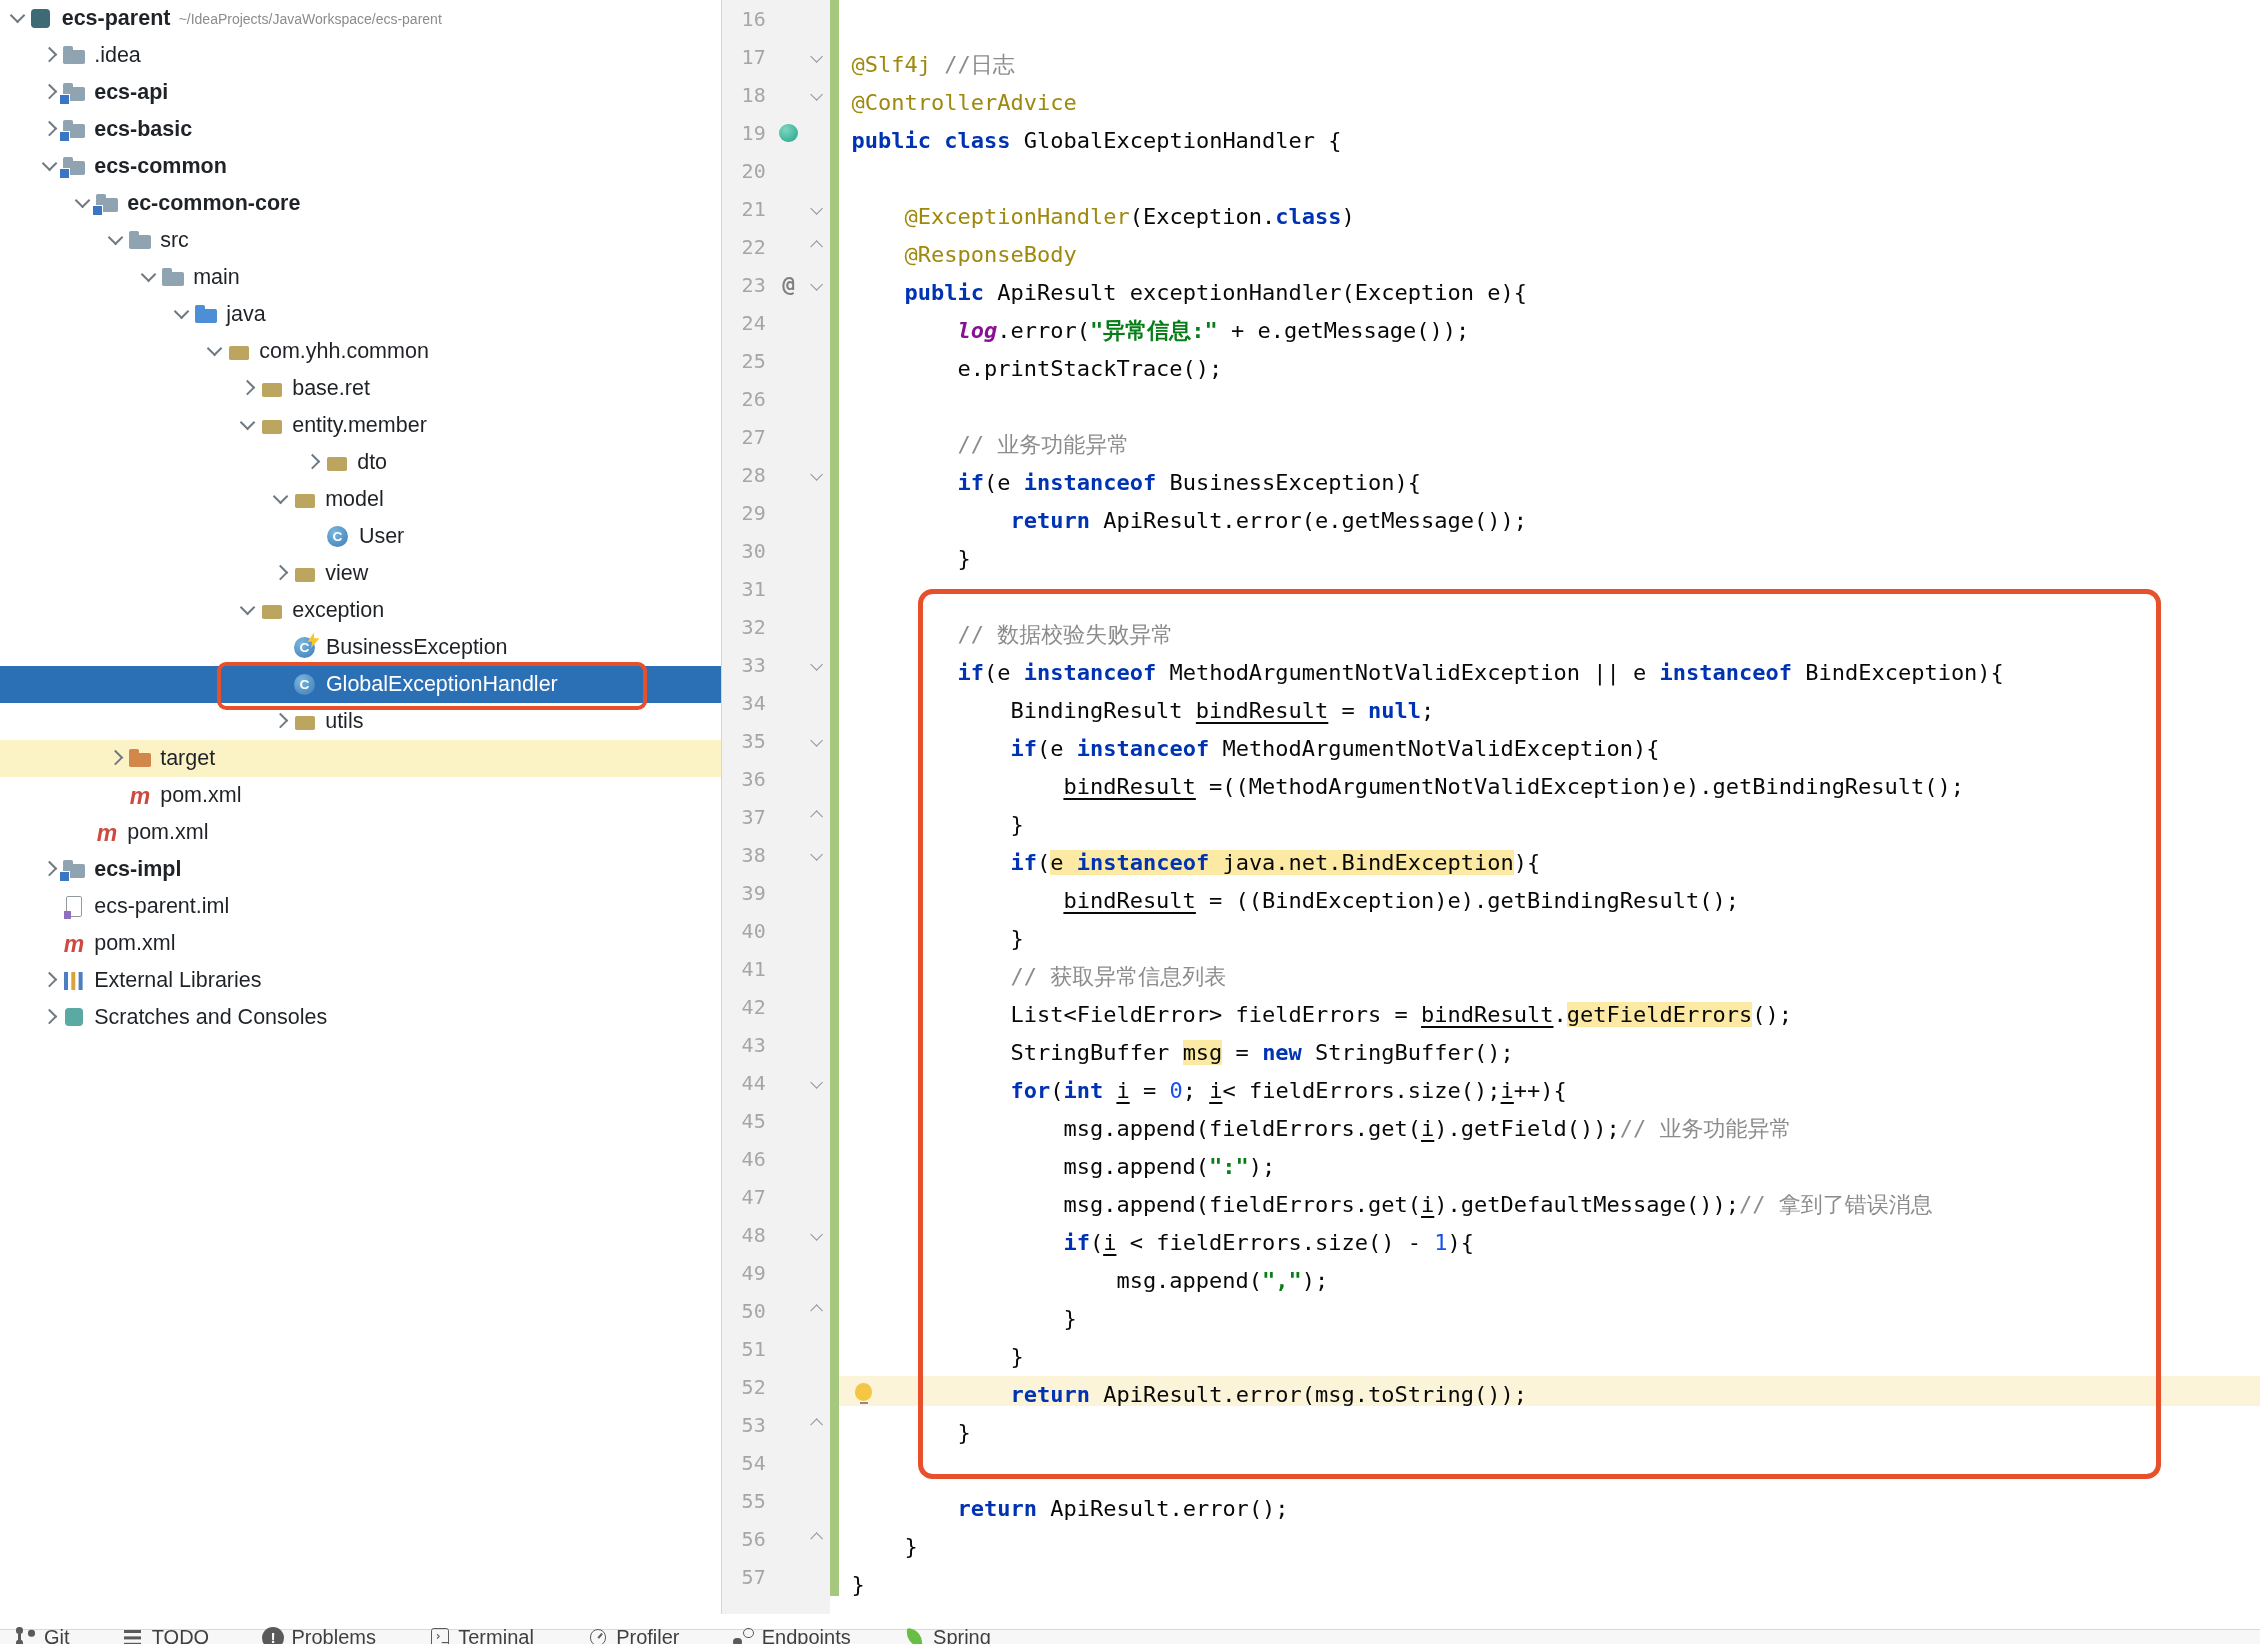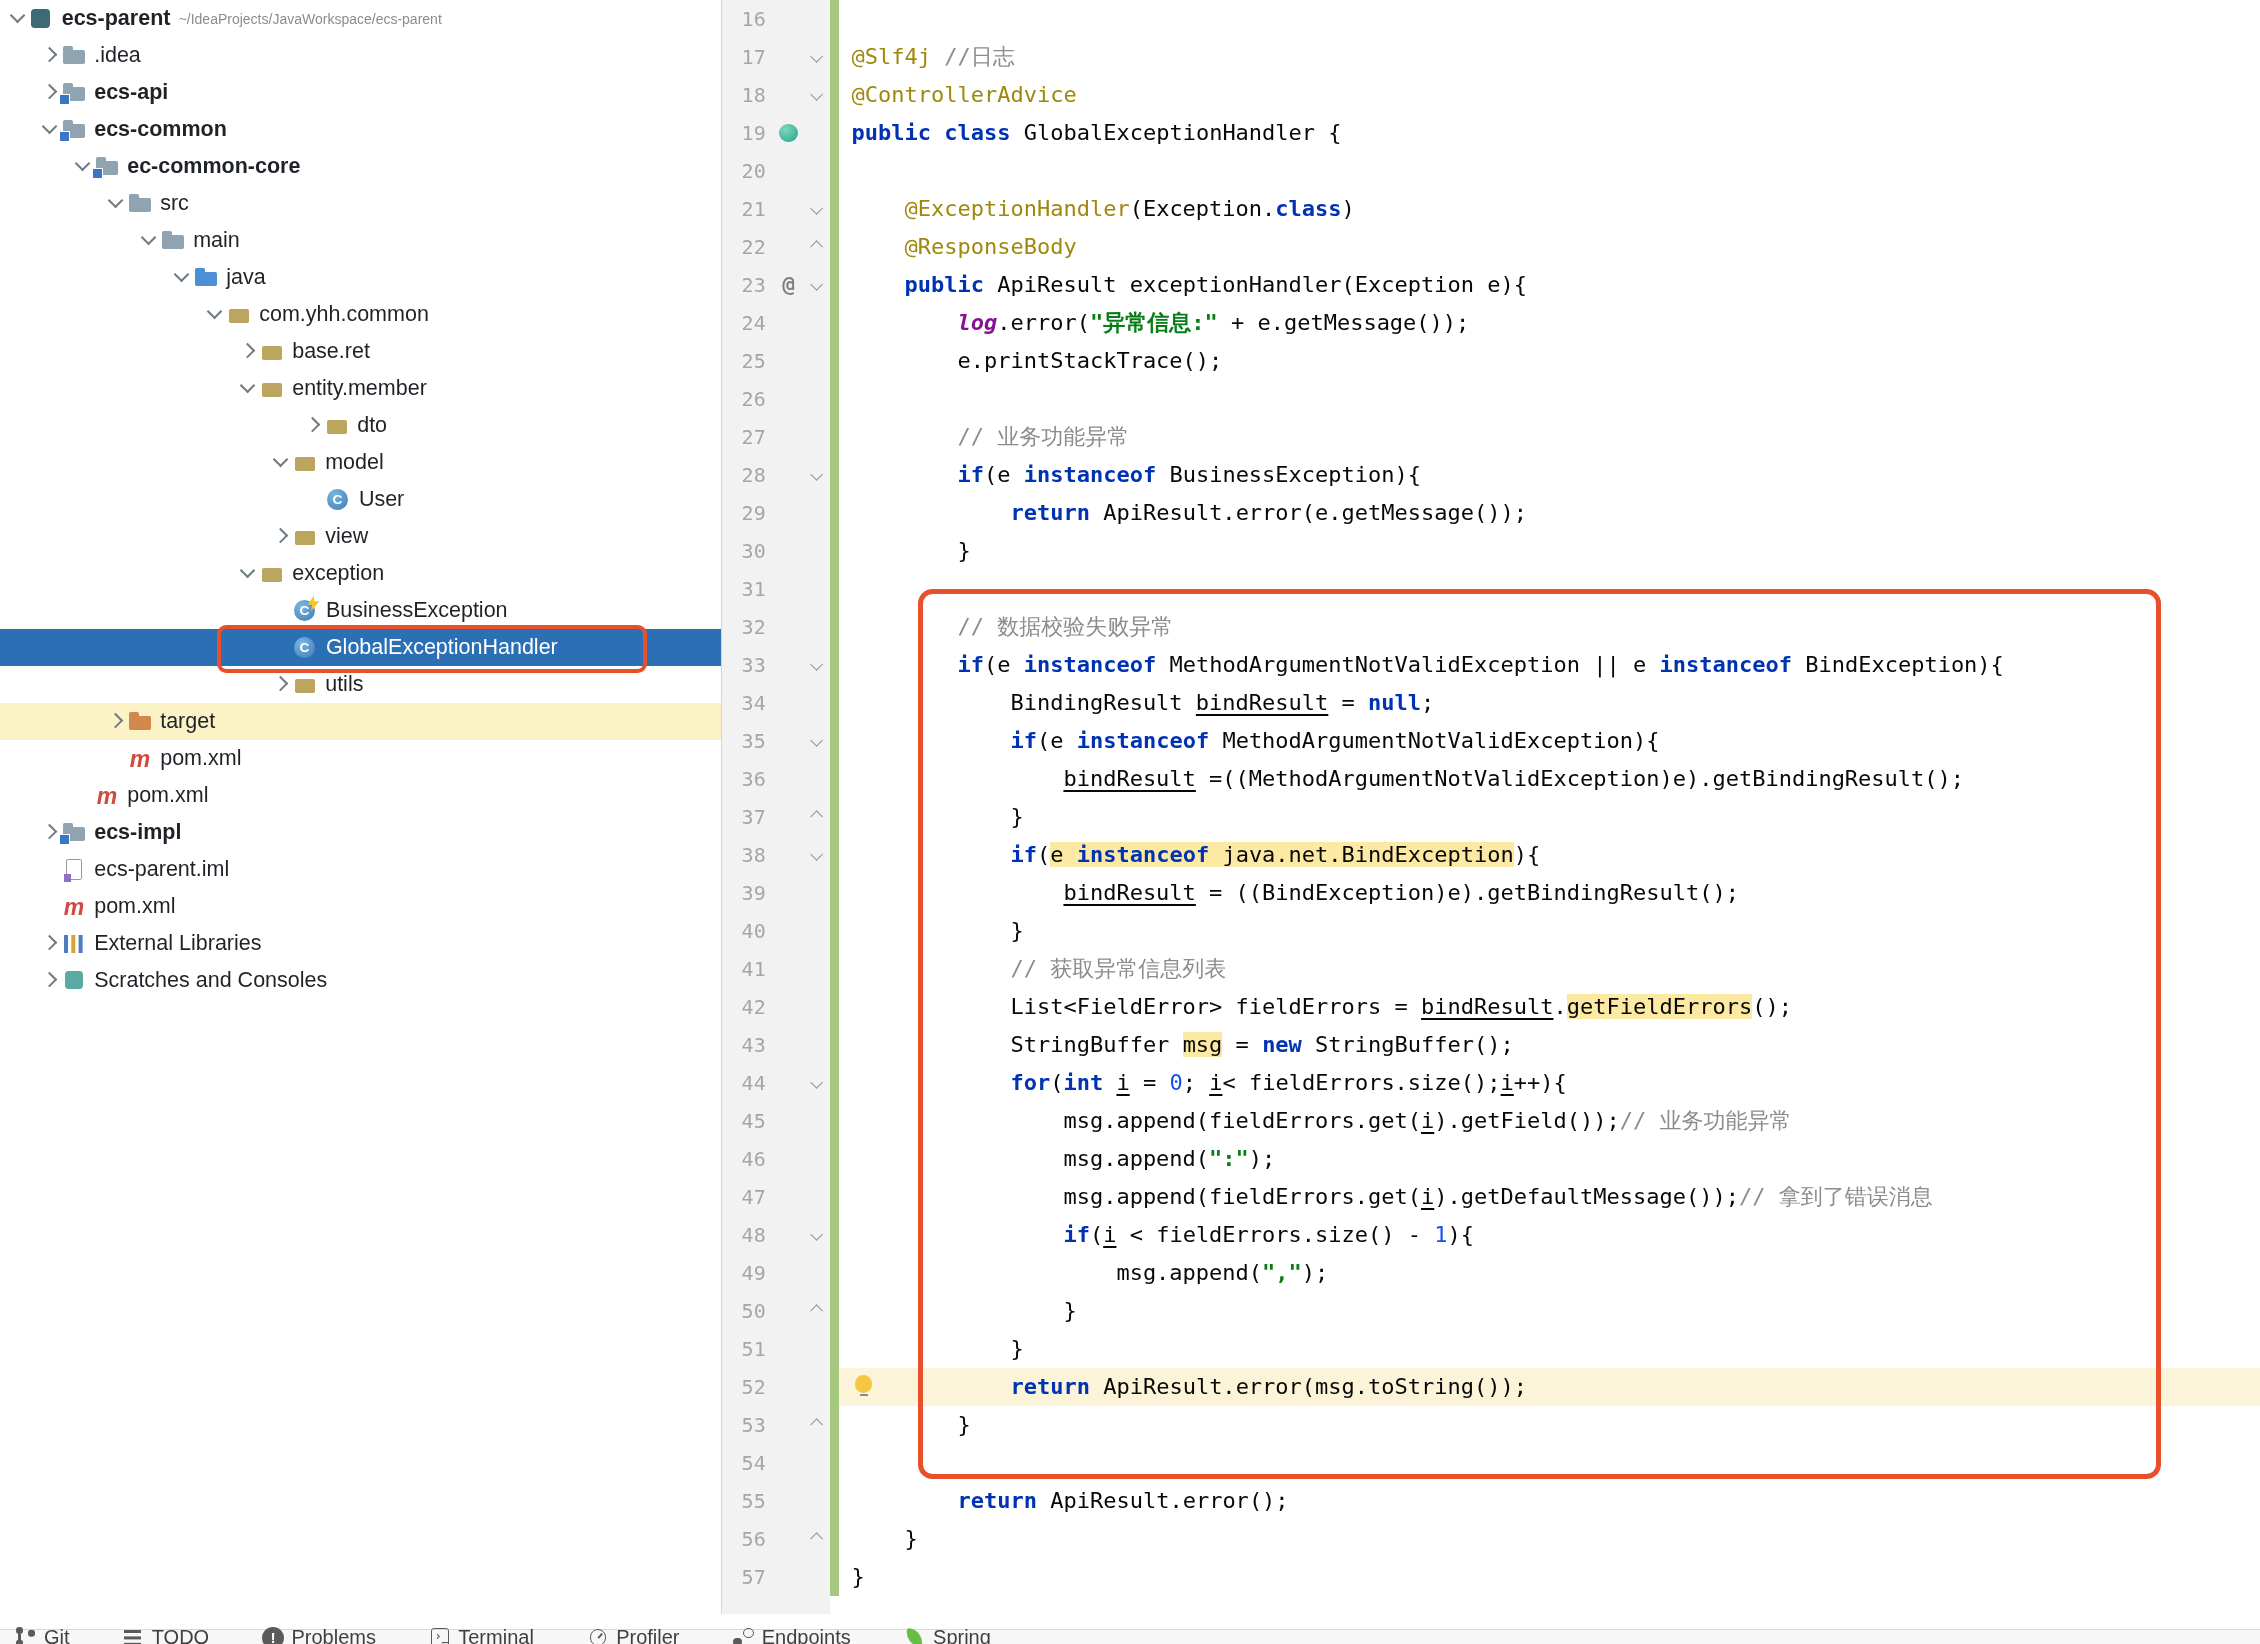--- a/index.html
+++ b/index.html
@@ -59,21 +59,21 @@
   #editor{position:absolute;left:722px;right:0;top:0;bottom:31px;overflow:hidden;
           background:linear-gradient(to right,#F2F2F2 108px,#ffffff 108px);}
   #lines{position:relative;z-index:1;}
   .erow{display:flex;height:38px;align-items:stretch;}
   .ln{flex:0 0 51px;text-align:right;padding-right:7.3px;box-sizing:border-box;
       font:20px/38px "DejaVu Sans Mono",monospace;color:#A6A6A6;}
   .gut{flex:0 0 31px;display:flex;align-items:center;justify-content:center;}
   .foldc{flex:0 0 25.6px;display:flex;align-items:center;justify-content:center;}
   .strip{flex:0 0 9.1px;background:var(--vcs-added-strip,#A5C87E);}
   .codeln{flex:1;position:relative;padding-left:12.8px;white-space:pre;
-      font:22px/38px "DejaVu Sans Mono","DejaVu Sans",monospace;color:#080808;font-variant-ligatures:none;}
+      font:22px/38px "DejaVu Sans Mono","DejaVu Sans",monospace;color:#080808;font-variant-ligatures:none;margin-top:8px;}
   .erow.caret .codeln{background:var(--caret-line,#FBF4D8);}
   .gicon-circle{width:18.3px;height:18.3px;border-radius:50%;
       background:radial-gradient(circle at 35% 30%,#7ED6C0,#1FA588);}
   .gicon-at{color:#808080;font:bold 21px/38px "DejaVu Sans Mono",monospace;}
   .fchev{width:8.2px;height:8.2px;border-right:1.8px solid #8F969E;border-bottom:1.8px solid #8F969E;display:inline-block;}
   .fchev.down{transform:rotate(45deg);}
   .fchev.up{transform:rotate(225deg);}
   .bulb{position:absolute;left:16.4px;top:7.3px;width:17.4px;height:17.4px;border-radius:50%;background:#F5C644;}
   .bulb::after{content:"";position:absolute;left:4.6px;bottom:-3.7px;width:8.2px;height:2.7px;background:#8B8B8B;}
 
@@ -139,20 +139,29 @@
           <span class="chslot">
             <span class="chev"></span>
           </span>
           <span class="ticon module">
             <span class="mbadge"></span>
           </span>
           <span class="tlabel b">ecs-api</span>
         </div>
         <div class="trow" style="padding-left: 38px;">
           <span class="chslot">
+            <span class="chev"></span>
+          </span>
+          <span class="ticon module">
+            <span class="mbadge"></span>
+          </span>
+          <span class="tlabel b">ecs-basic</span>
+        </div>
+        <div class="trow" style="padding-left: 38px;">
+          <span class="chslot">
             <span class="chev open"></span>
           </span>
           <span class="ticon module">
             <span class="mbadge"></span>
           </span>
           <span class="tlabel b">ecs-common</span>
         </div>
         <div class="trow" style="padding-left: 71px;">
           <span class="chslot">
             <span class="chev open"></span>

